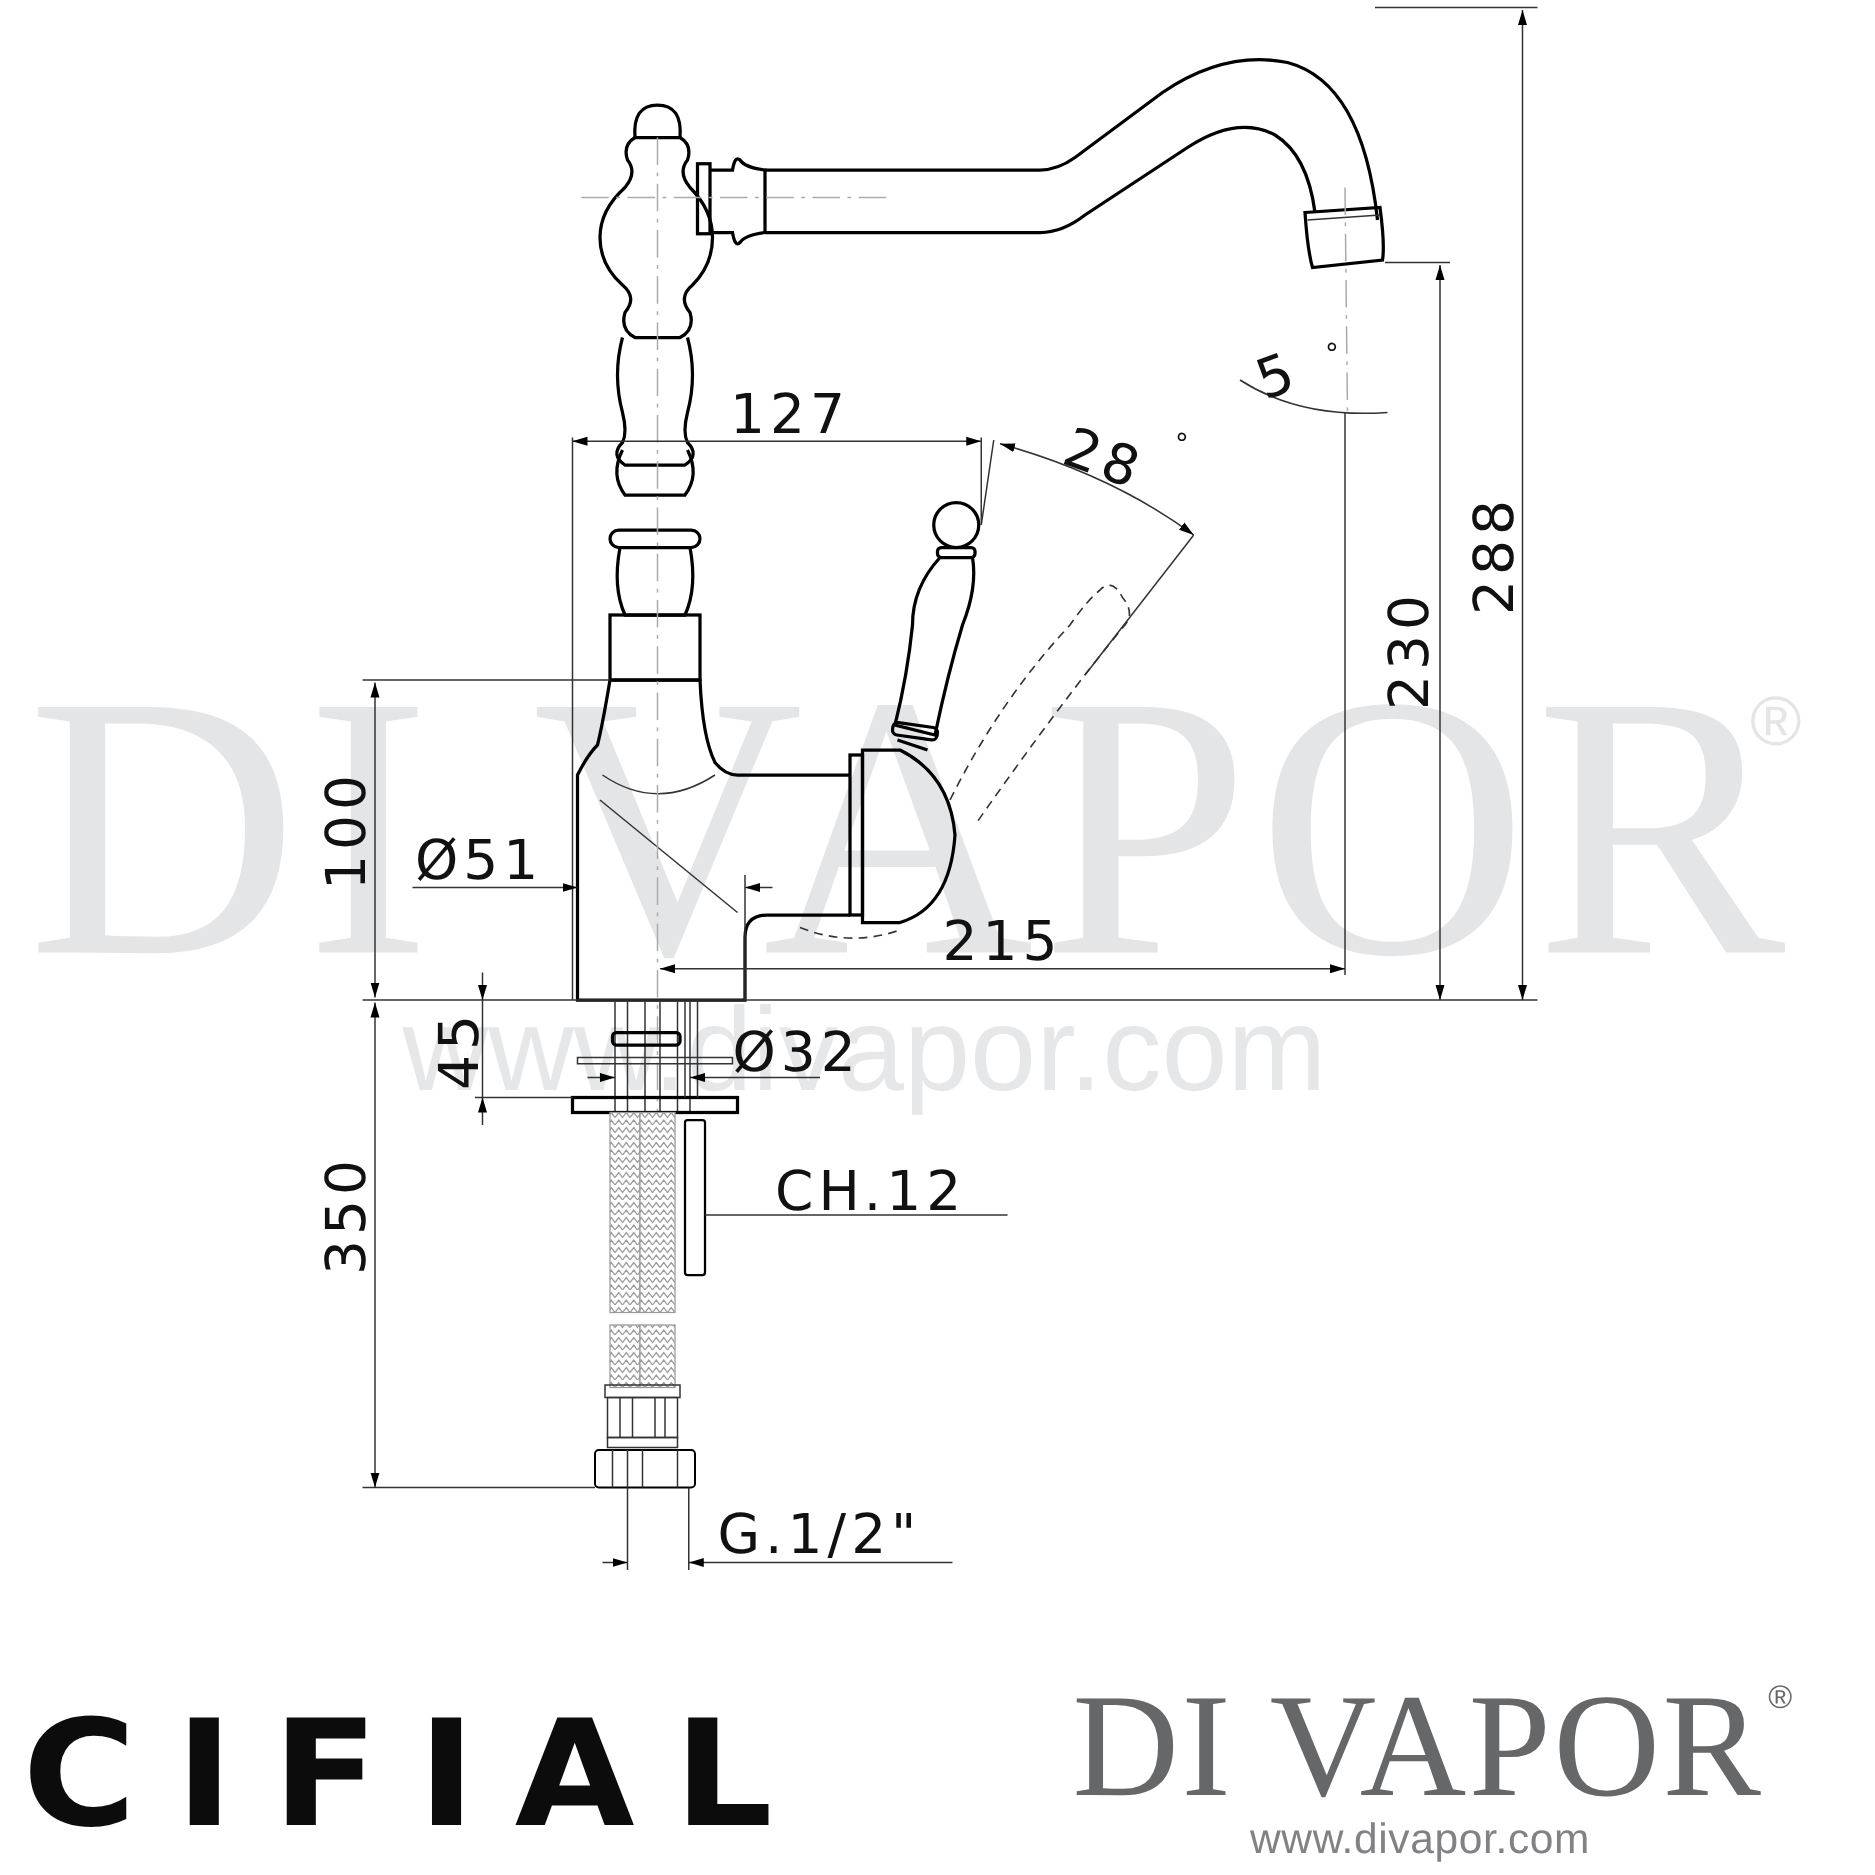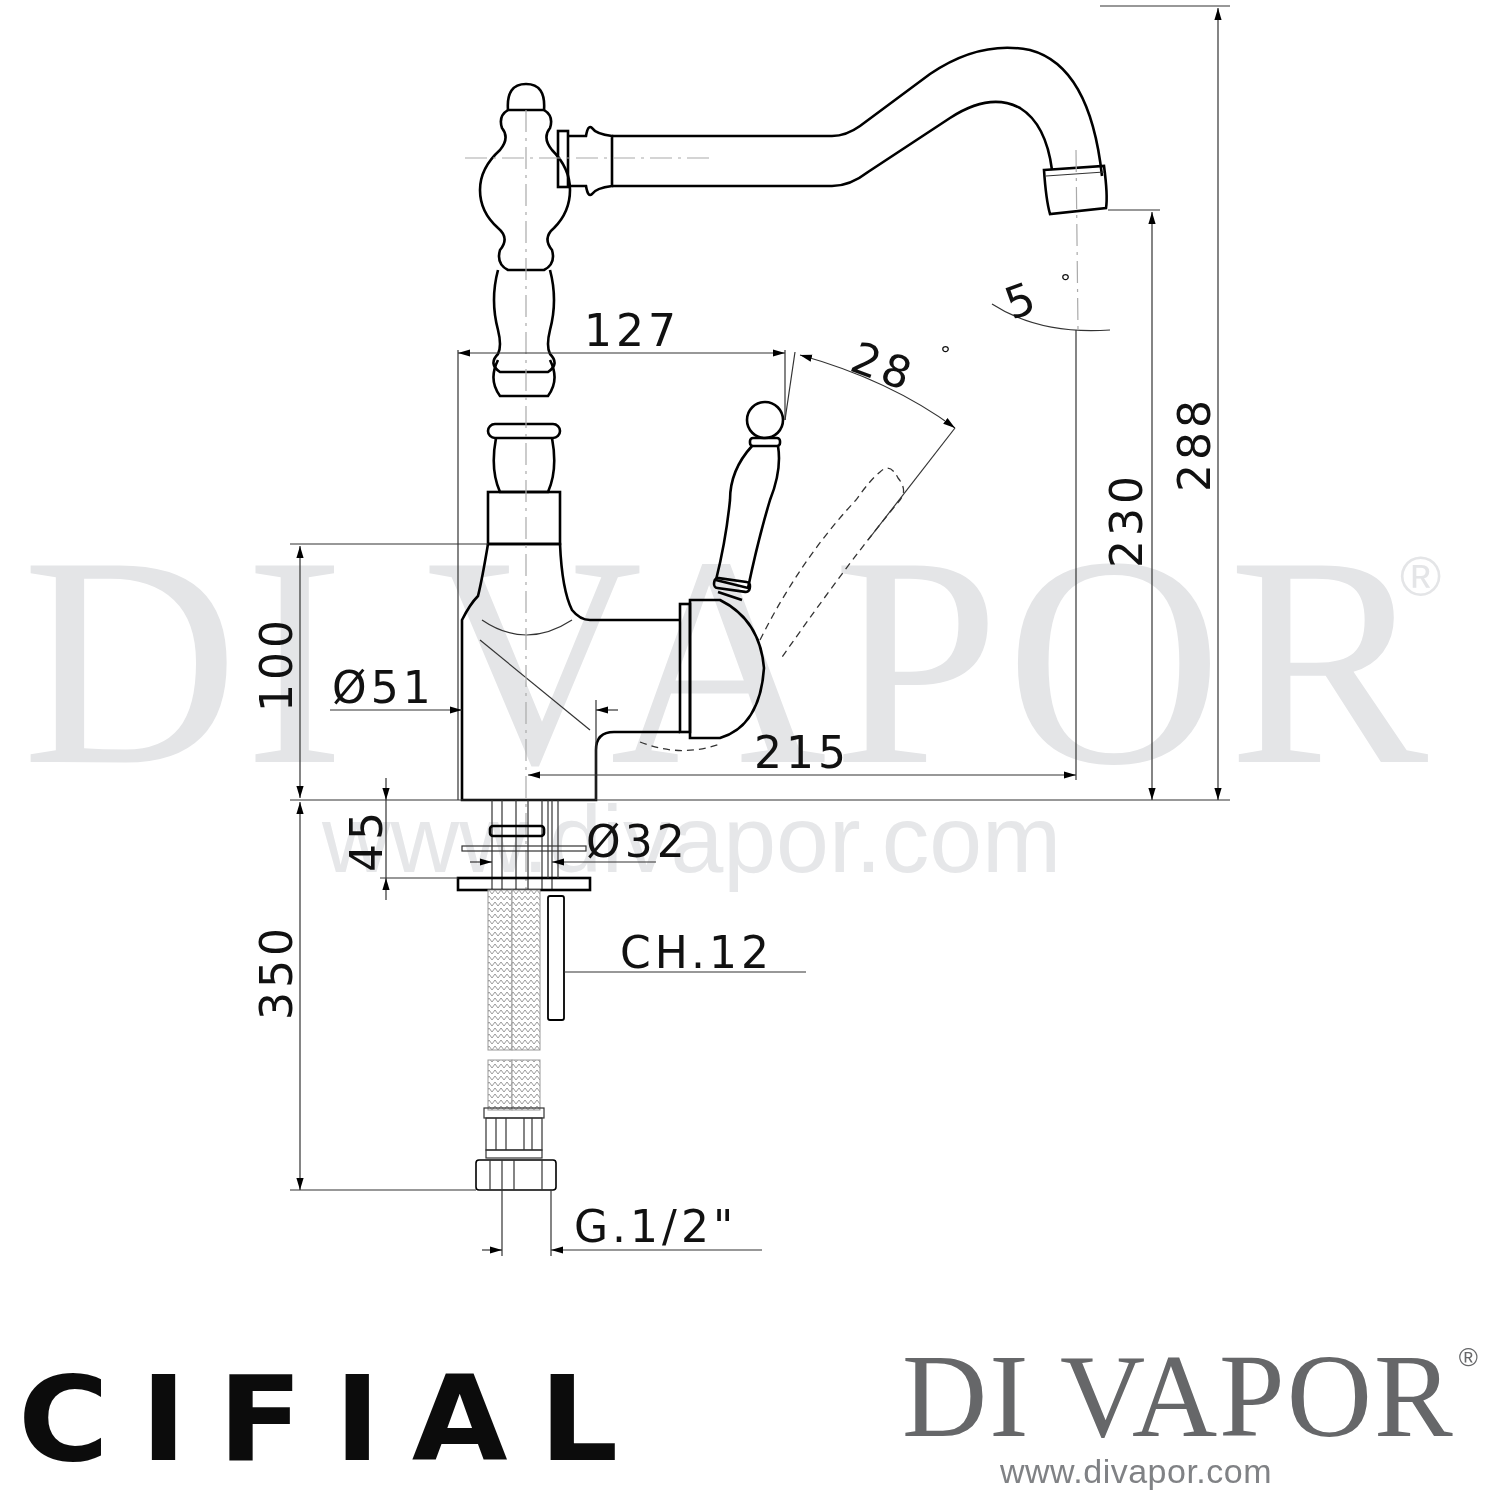--- a/index.html
+++ b/index.html
@@ -3,21 +3,21 @@
 <meta charset="utf-8">
 <style>
   html, body { margin: 0; padding: 0; background: #ffffff; }
   #canvas { position: relative; width: 1500px; height: 1500px; overflow: hidden; background: #fff; }
   svg { position: absolute; left: 0; top: 0; }
   .dim-text { font-family: "DejaVu Sans", "Liberation Sans", sans-serif; font-size: 44px; fill: #111; letter-spacing: 4px; }
   .wm-big { font-family: "Liberation Serif", "DejaVu Serif", serif; font-size: 300px; fill: #e4e5e7; letter-spacing: 6px; }
   .wm-url { font-family: "Liberation Sans", "DejaVu Sans", sans-serif; font-size: 95px; fill: #e6e7e9; font-weight: 300; }
   .wm-reg { font-family: "Liberation Sans", sans-serif; font-size: 56px; fill: #e4e5e7; }
   .brand-left { position: absolute; left: 18px; top: 1360px; font-family: "DejaVu Sans", "Liberation Sans", sans-serif; font-size: 118px; letter-spacing: 30px; color: #0c0c0c; font-weight: bold; transform: scaleX(1.05); transform-origin: left top; line-height: 1; }
-  .brand-right { position: absolute; left: 858px; top: 1338px; font-family: "Liberation Serif", "DejaVu Serif", serif; font-size: 118px; color: #666769; letter-spacing: 2px; line-height: 1; margin-left: 44px; }
+  .brand-right { position: absolute; left: 858px; top: 1338px; font-family: "Liberation Serif", "DejaVu Serif", serif; font-size: 118px; color: #666769; letter-spacing: 2px; line-height: 1; }
   .brand-right sup { font-family: "Liberation Sans", sans-serif; font-size: 26px; vertical-align: top; position: relative; top: 6px; margin-left: 4px; }
   .brand-url { position: absolute; left: 1000px; top: 1452px; font-family: "Liberation Sans", "DejaVu Sans", sans-serif; font-size: 34px; color: #808285; letter-spacing: 0.5px; }
   .ln { stroke: #000; fill: none; stroke-width: 2.6; }
   .thin { stroke: #333; fill: none; stroke-width: 1.2; }
   .dash { stroke: #333; fill: none; stroke-width: 1.3; stroke-dasharray: 7 5; }
   .center { stroke: #aaa; fill: none; stroke-width: 1.2; stroke-dasharray: 22 6 3 6; }
   .hatch { fill: url(#braid); stroke: #999; stroke-width: 1; }
 </style>
 </head>
 <body>

